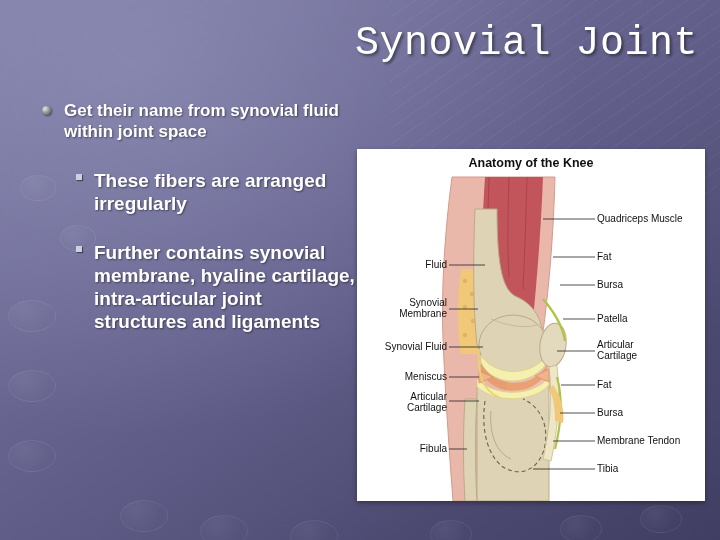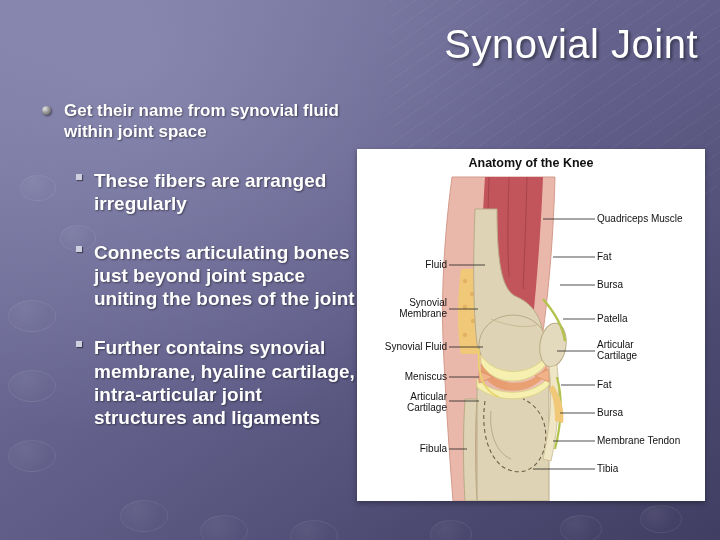--- a/index.html
+++ b/index.html
@@ -61,20 +61,21 @@
     right: 22px;
     top: 22px;
     width: 640px;
     text-align: right;
     color: #ffffff;
     font-size: 40px;
     font-weight: normal;
     letter-spacing: 0.5px;
     text-shadow: 2px 2px 3px rgba(0,0,0,0.45);
     line-height: 1.1;
+    font-family: Liberation Mono, monospace;
   }
 
   #bullets {
     position: absolute;
     left: 38px;
     top: 100px;
     width: 318px;
     color: #ffffff;
   }
   .lvl1 {
@@ -184,24 +185,20 @@
     </div>
 
 
     <div class="sublist">
       <div class="lvl2">
         <span class="sq"></span>
         <span>These fibers are arranged irregularly</span>
       </div>
       <div class="lvl2">
         <span class="sq"></span>
-        <span>Connects articulating bones just beyond joint space uniting the bones of the joint</span>
-      </div>
-      <div class="lvl2">
-        <span class="sq"></span>
         <span>Further contains synovial membrane, hyaline cartilage, intra-articular joint structures and ligaments</span>
       </div>
     </div>
 
   </div>
 
   <div id="figure">
     <div id="fig-title">Anatomy of the Knee</div>
 
     <svg id="fig-canvas" viewBox="0 0 348 352">

